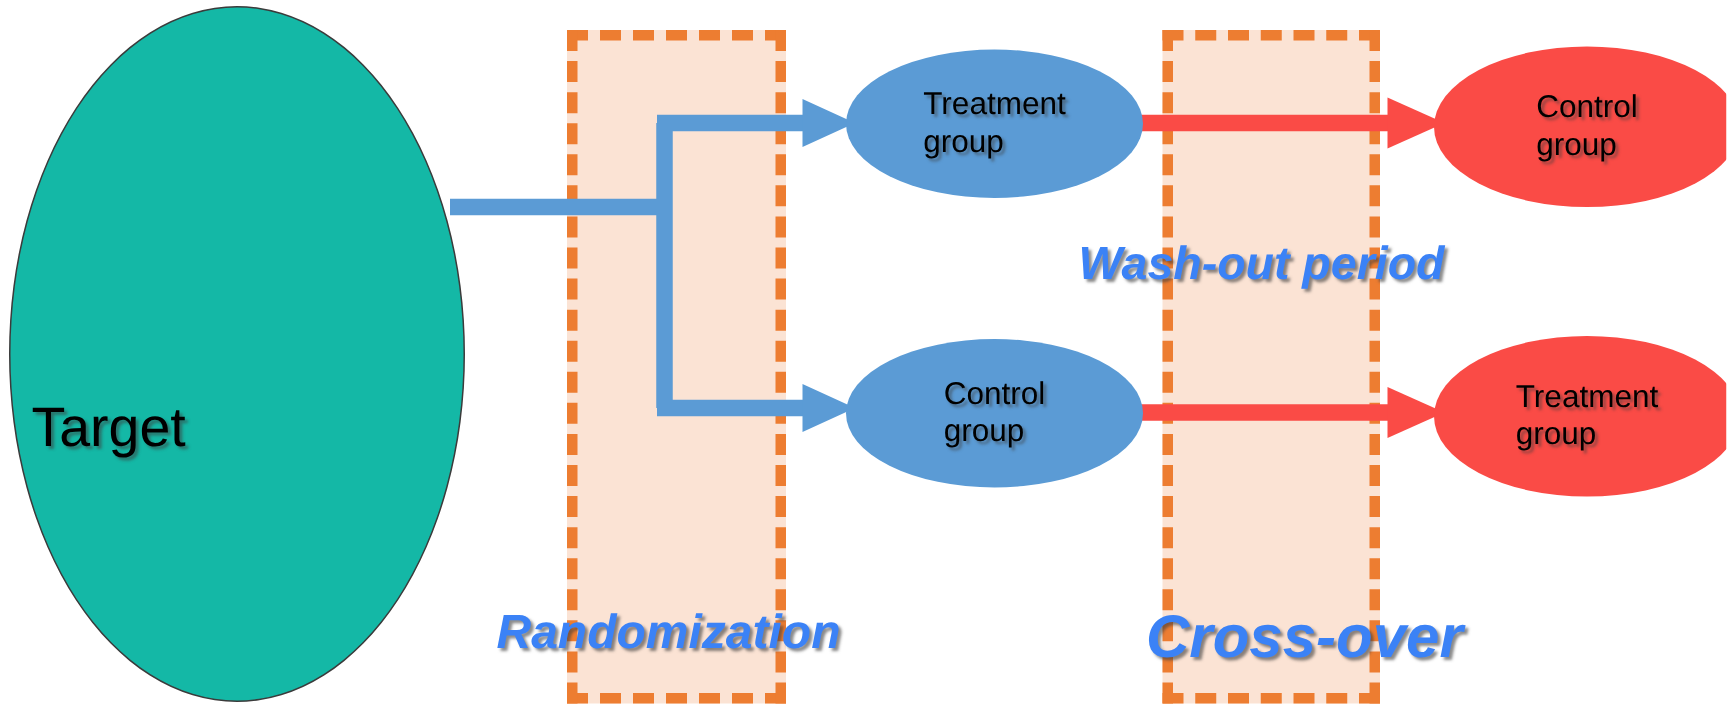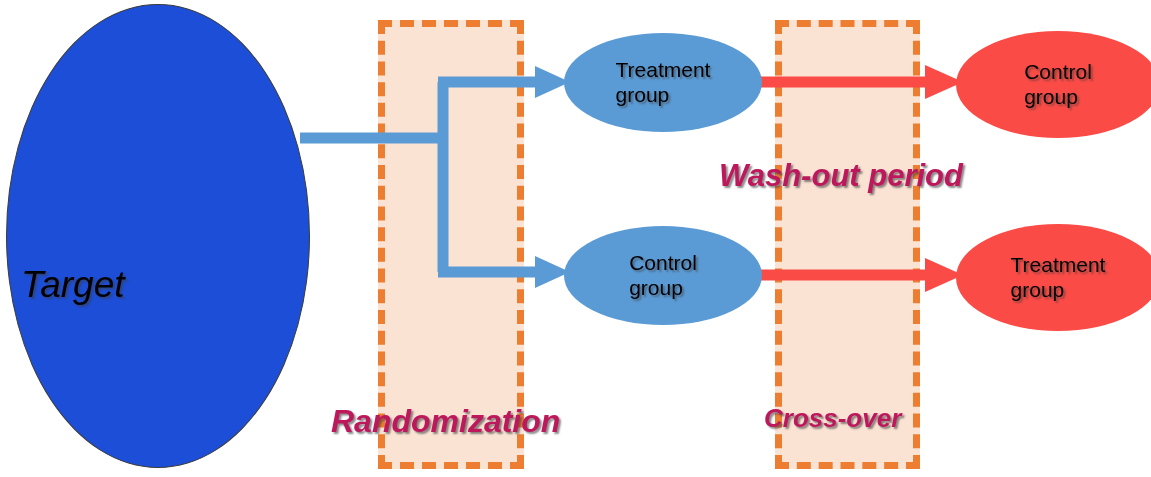--- a/index.html
+++ b/index.html
@@ -37,24 +37,23 @@
   }
   .ellipse-label {
     color: #000000;
     text-shadow: 2px 2px 2px rgba(60,60,60,0.55);
     line-height: 1.18;
     padding: 0 14px;
   }
   .ellipse.blue  { background: #5B9BD5; }
   .ellipse.red   { background: #FA4B46; }
   .ellipse.outline {
-    background: #1d4ed8;
+    background: #14b8a6;
     border: 1.4px solid #3b3b3b;
     z-index: 2;
-    font-style: italic;
   }
 
   
   #target-population {
     left: 6px;  top: 4px;  width: 304px; height: 464px;
   }
   #target-population .ellipse-label {
     font-size: 37px;
     position: absolute;
     left: 0; right: 0;
@@ -85,28 +84,28 @@
   #crossover-control-ellipse .ellipse-label,
   #crossover-treatment-ellipse .ellipse-label {
     font-size: 21px;
   }
 
   
   .phase-caption {
     position: absolute;
     font-weight: bold;
     font-style: italic;
-    color: #be185d;
+    color: #3b82f6;
     text-shadow: 2px 2px 2px rgba(60,60,60,0.6);
     white-space: nowrap;
     z-index: 6;
   }
   #caption-randomization { left: 331px; top: 403px; font-size: 32px; }
   #caption-washout       { left: 719px; top: 158px; font-size: 31px; }
-  #caption-crossover     { left: 764px; top: 403px; font-size: 26px; }
+  #caption-crossover     { left: 764px; top: 403px; font-size: 40px; }
 
   
   #connectors {
     position: absolute;
     left: 0; top: 0;
     width: 1151px; height: 477px;
     z-index: 3;
   }
 </style>
 </head>

